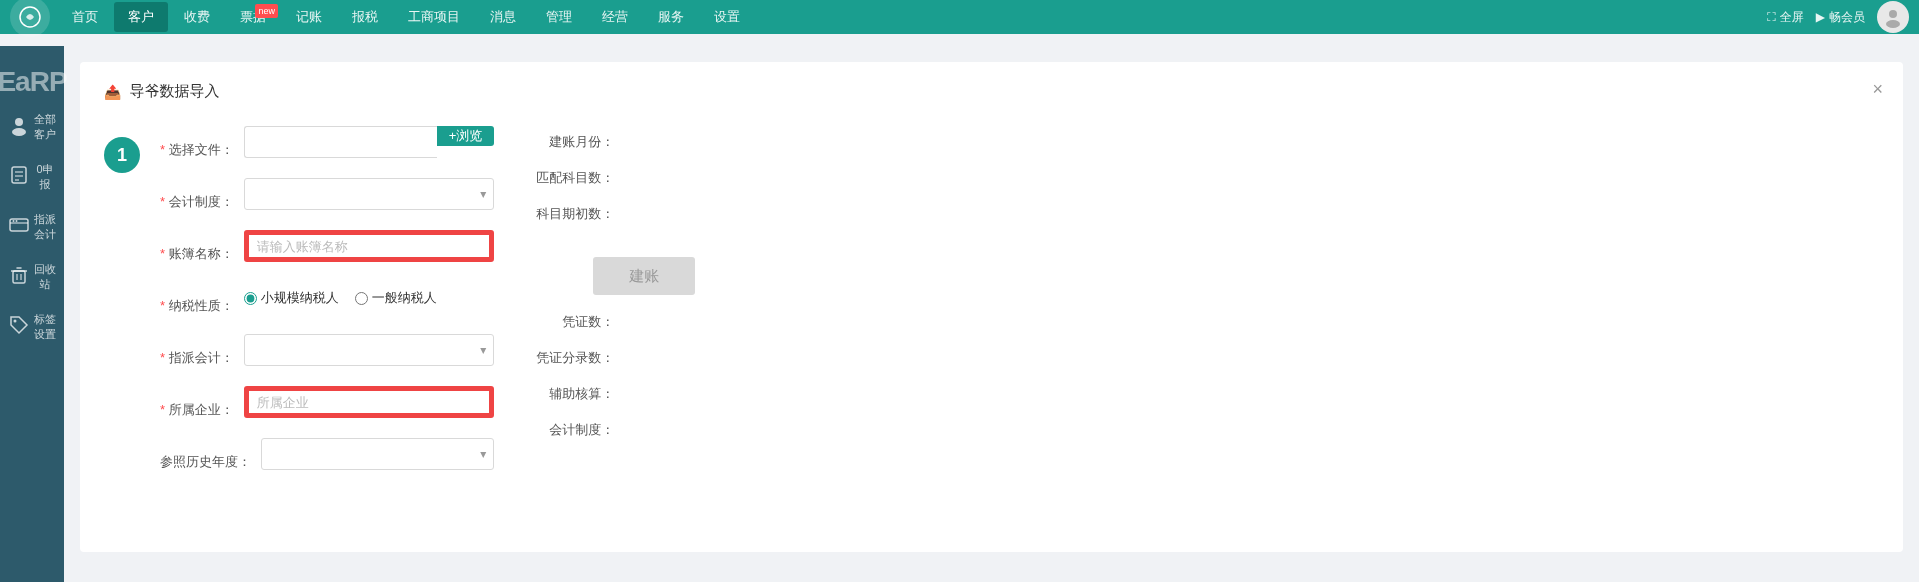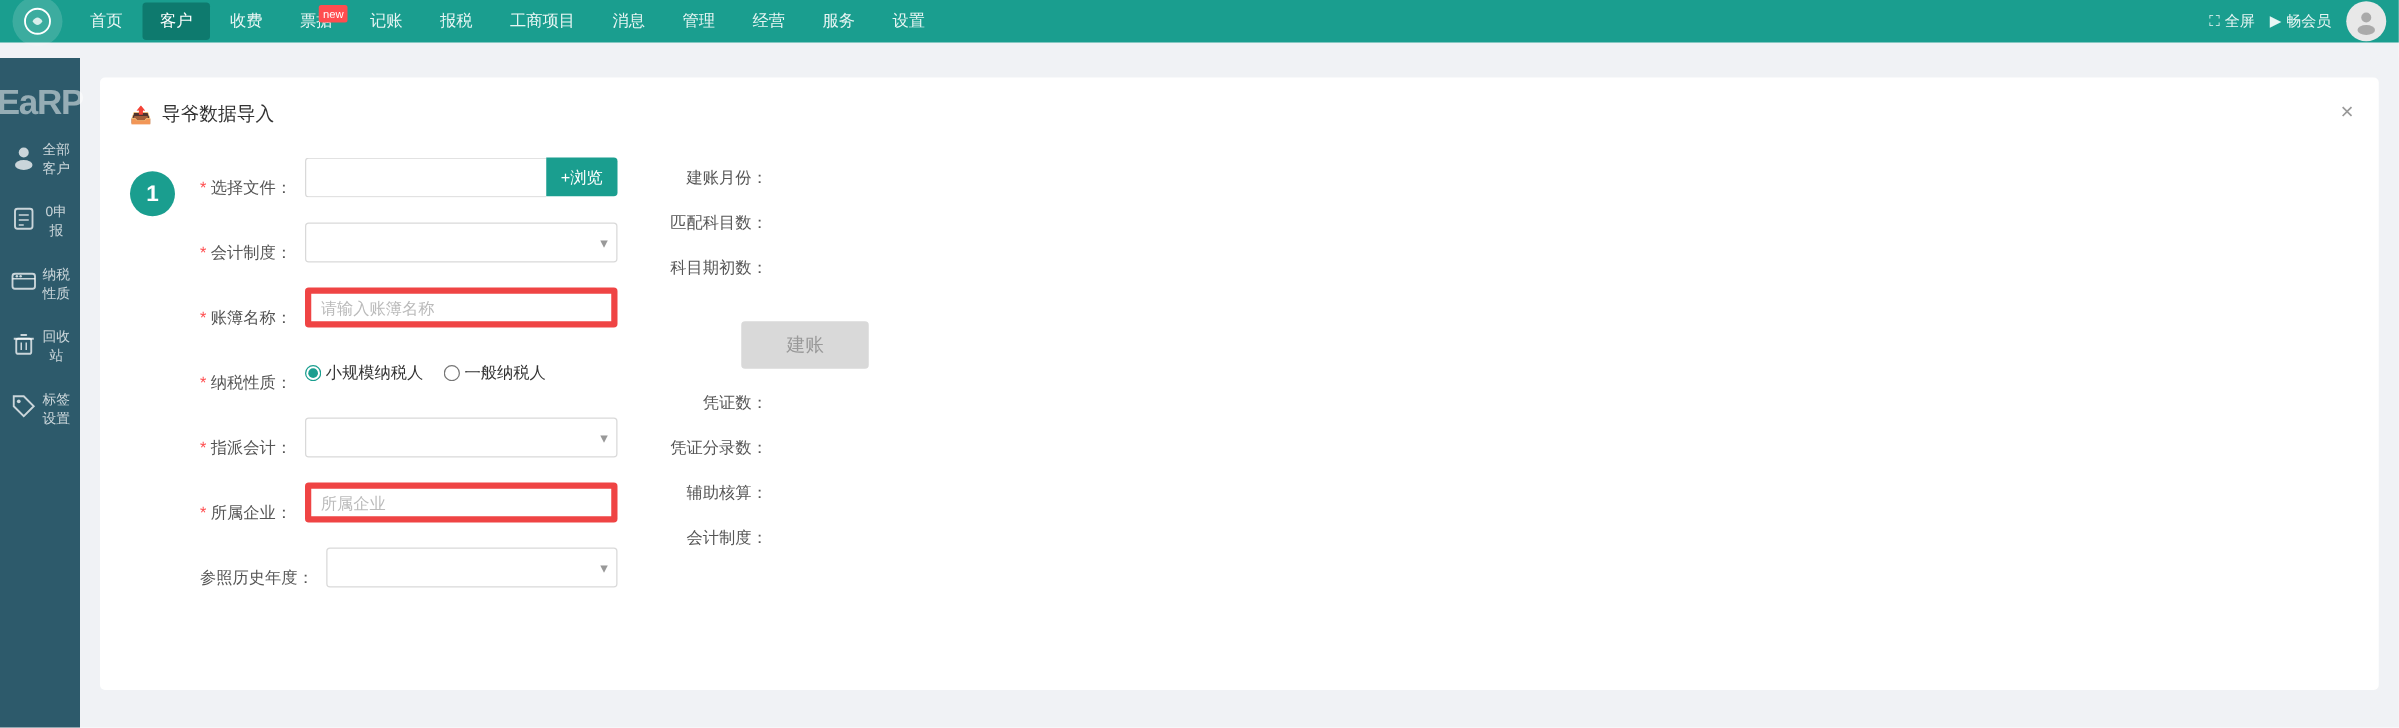--- a/index.html
+++ b/index.html
@@ -227,21 +227,21 @@
       height: 32px;
       border: 1px solid #d9d9d9;
       border-right: none;
       border-radius: 3px 0 0 3px;
       padding: 0 8px;
       font-size: 13px;
       background: #fff;
       outline: none;
     }
     .browse-btn {
-      height: 31px;
+      height: 20px;
       padding: 0 12px;
       background: #1a9e8f;
       color: #fff;
       border: none;
       border-radius: 0 3px 3px 0;
       cursor: pointer;
       font-size: 13px;
       white-space: nowrap;
     }
 
@@ -382,21 +382,21 @@
   </div>
   <div class="sidebar-item">
     <span class="icon">
       <svg width="22" height="22" viewBox="0 0 22 22" fill="none">
         <rect x="2" y="5" width="18" height="12" rx="2" stroke="rgba(255,255,255,0.75)" stroke-width="1.5" fill="none"></rect>
         <line x1="2" y1="9" x2="20" y2="9" stroke="rgba(255,255,255,0.75)" stroke-width="1.2"></line>
         <circle cx="5.5" cy="7" r="1" fill="rgba(255,255,255,0.75)"></circle>
         <circle cx="8.5" cy="7" r="1" fill="rgba(255,255,255,0.75)"></circle>
       </svg>
     </span>
-    <span>纳税性质</span>
+    <span>指派会计</span>
   </div>
   <div class="sidebar-item">
     <span class="icon">
       <svg width="22" height="22" viewBox="0 0 22 22" fill="none">
         <rect x="5" y="7" width="12" height="12" rx="1.5" stroke="rgba(255,255,255,0.75)" stroke-width="1.5" fill="none"></rect>
         <line x1="3" y1="7" x2="19" y2="7" stroke="rgba(255,255,255,0.75)" stroke-width="1.5"></line>
         <path d="M9 4h4" stroke="rgba(255,255,255,0.75)" stroke-width="1.5" stroke-linecap="round"></path>
         <line x1="9" y1="10" x2="9" y2="16" stroke="rgba(255,255,255,0.75)" stroke-width="1.2"></line>
         <line x1="13" y1="10" x2="13" y2="16" stroke="rgba(255,255,255,0.75)" stroke-width="1.2"></line>
       </svg>

